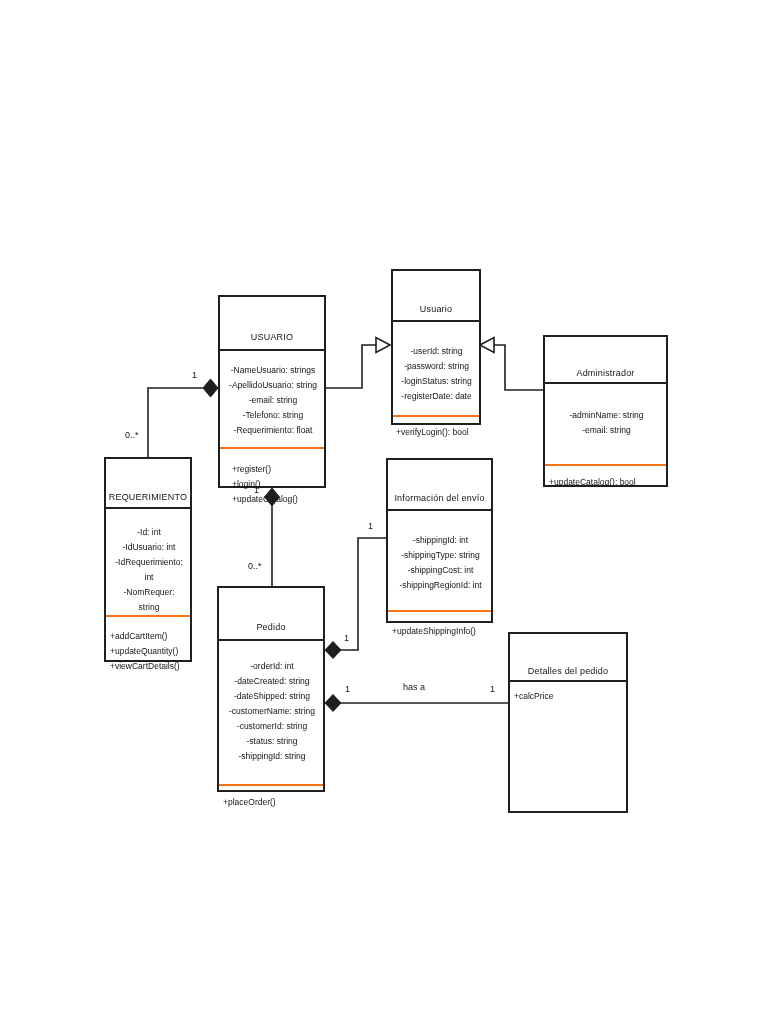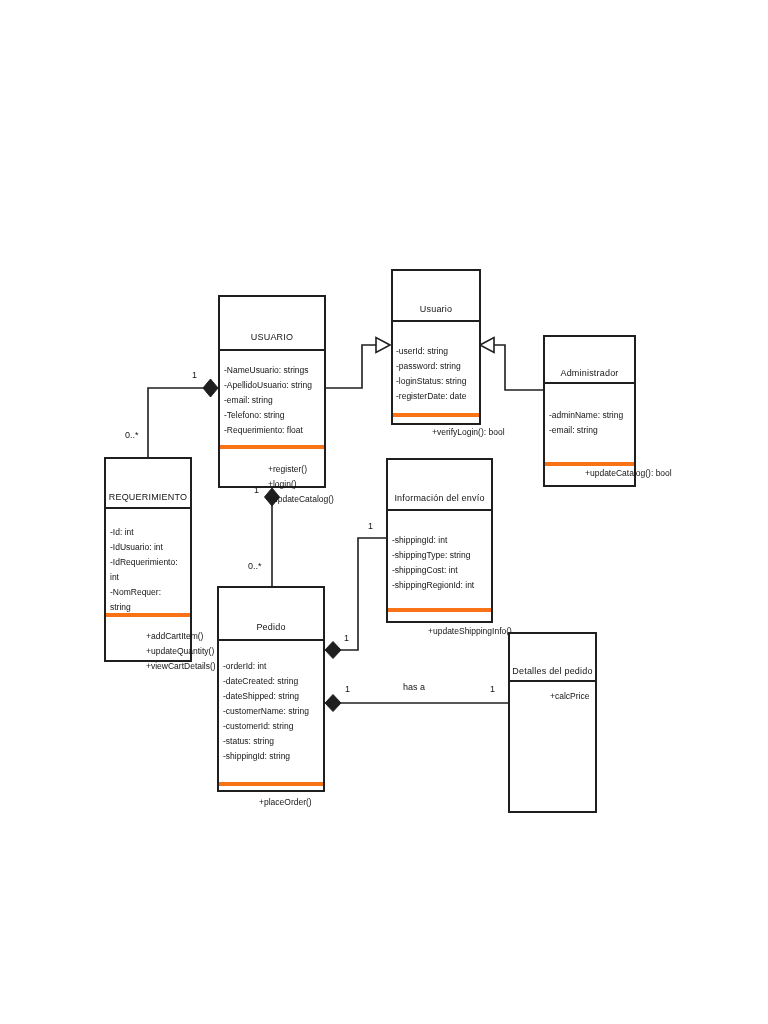--- a/index.html
+++ b/index.html
@@ -25,27 +25,27 @@
   .cls-title{
     display:flex;align-items:center;justify-content:center;
     border-bottom:2px solid #1f1f1f;
     box-sizing:border-box;
     font-size:9px;
     text-align:center;
     letter-spacing:0.2px;
     margin-top:27px;
   }
   .cls-attrs{
-    border-bottom:4px solid #f97316;
+    border-bottom:2px solid #f97316;
+    box-sizing:border-box;
+    padding-left:4px;padding-right:2px;text-align:center;
+  }
+  .cls-methods{
     box-sizing:border-box;
     padding-left:4px;padding-right:2px;
-  }
-  .cls-methods{
-    box-sizing:border-box;
-    padding-left:4px;padding-right:2px;margin-left:36px;
   }
   .ln{
     line-height:15px;
     white-space:nowrap;
   }
   .mult{
     position:absolute;
     font-size:9px;
     line-height:11px;
     color:#141414;
@@ -111,27 +111,27 @@
       <div class="ln">-userId: string</div>
       <div class="ln">-password: string</div>
       <div class="ln">-loginStatus: string</div>
       <div class="ln">-registerDate: date</div>
     </div>
     <div class="cls-methods" style="padding-top:8px;padding-left:3px;">
       <div class="ln">+verifyLogin(): bool</div>
     </div>
   </div>
 
-  <div class="cls" style="left:543px;top:335px;width:93px;height:152px;">
+  <div class="cls" style="left:543px;top:335px;width:125px;height:152px;">
     <div class="cls-title" style="height:20px;">Administrador</div>
     <div class="cls-attrs" style="height:82px;padding-top:24px;">
       <div class="ln">-adminName: string</div>
       <div class="ln">-email: string</div>
     </div>
-    <div class="cls-methods" style="padding-top:0;">
+    <div class="cls-methods" style="padding-top:9px;">
       <div class="ln">+updateCatalog(): bool</div>
     </div>
   </div>
 
   <div class="cls" style="left:104px;top:457px;width:88px;height:205px;">
     <div class="cls-title" style="height:23px;">REQUERIMIENTO</div>
     <div class="cls-attrs" style="height:108px;padding-top:16px;">
       <div class="ln">-Id: int</div>
       <div class="ln">-IdUsuario: int</div>
       <div class="ln">-IdRequerimiento:</div>
@@ -168,21 +168,21 @@
       <div class="ln">-customerName: string</div>
       <div class="ln">-customerId: string</div>
       <div class="ln">-status: string</div>
       <div class="ln">-shippingId: string</div>
     </div>
     <div class="cls-methods" style="padding-top:9px;">
       <div class="ln">+placeOrder()</div>
     </div>
   </div>
 
-  <div class="cls" style="left:508px;top:632px;width:89px;height:181px;">
+  <div class="cls" style="left:508px;top:632px;width:120px;height:181px;">
     <div class="cls-title" style="height:21px;">Detalles del pedido</div>
     <div class="cls-methods" style="padding-top:7px;">
       <div class="ln">+calcPrice</div>
     </div>
   </div>
 
   <div class="mult" style="left:192px;top:370px;">1</div>
   <div class="mult" style="left:125px;top:430px;">0..*</div>
 
   <div class="mult" style="left:254px;top:485px;">1</div>

